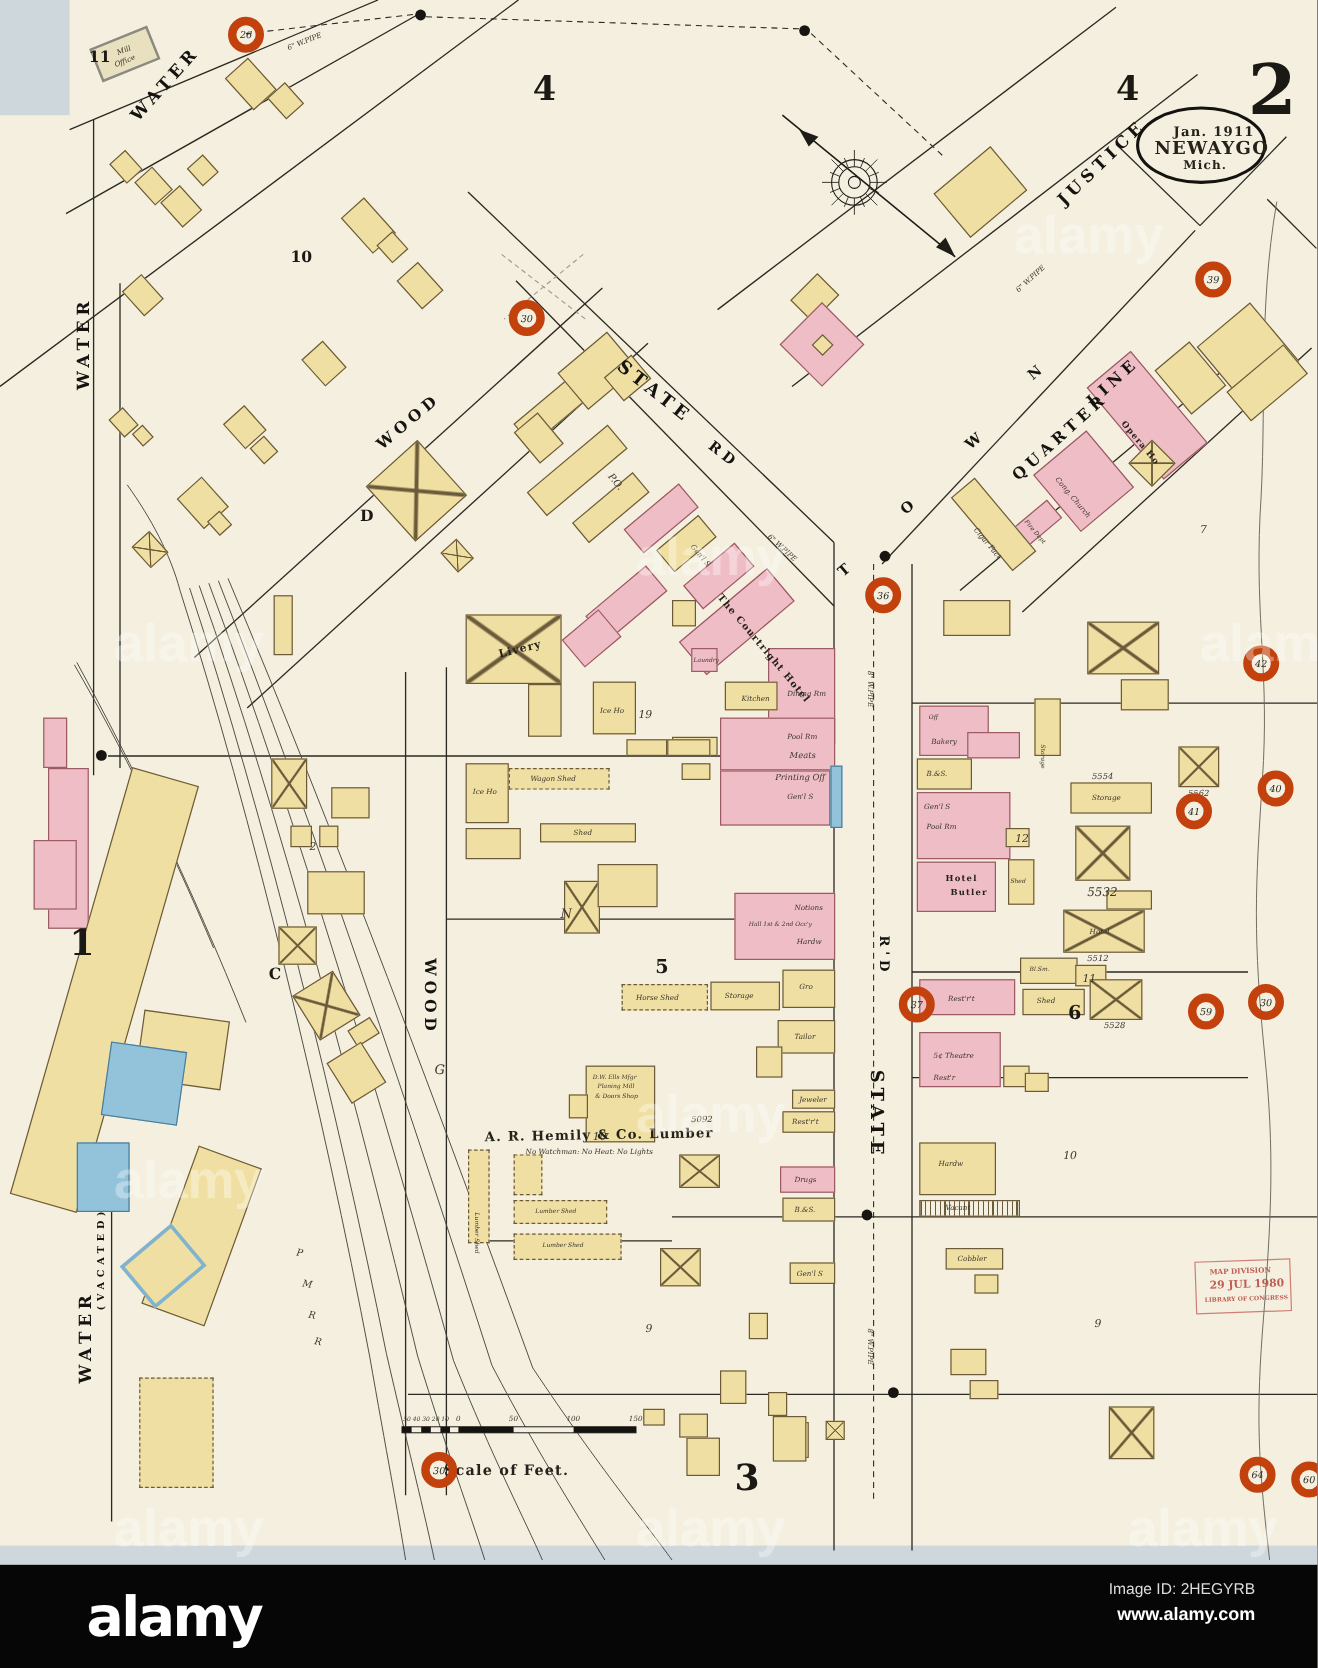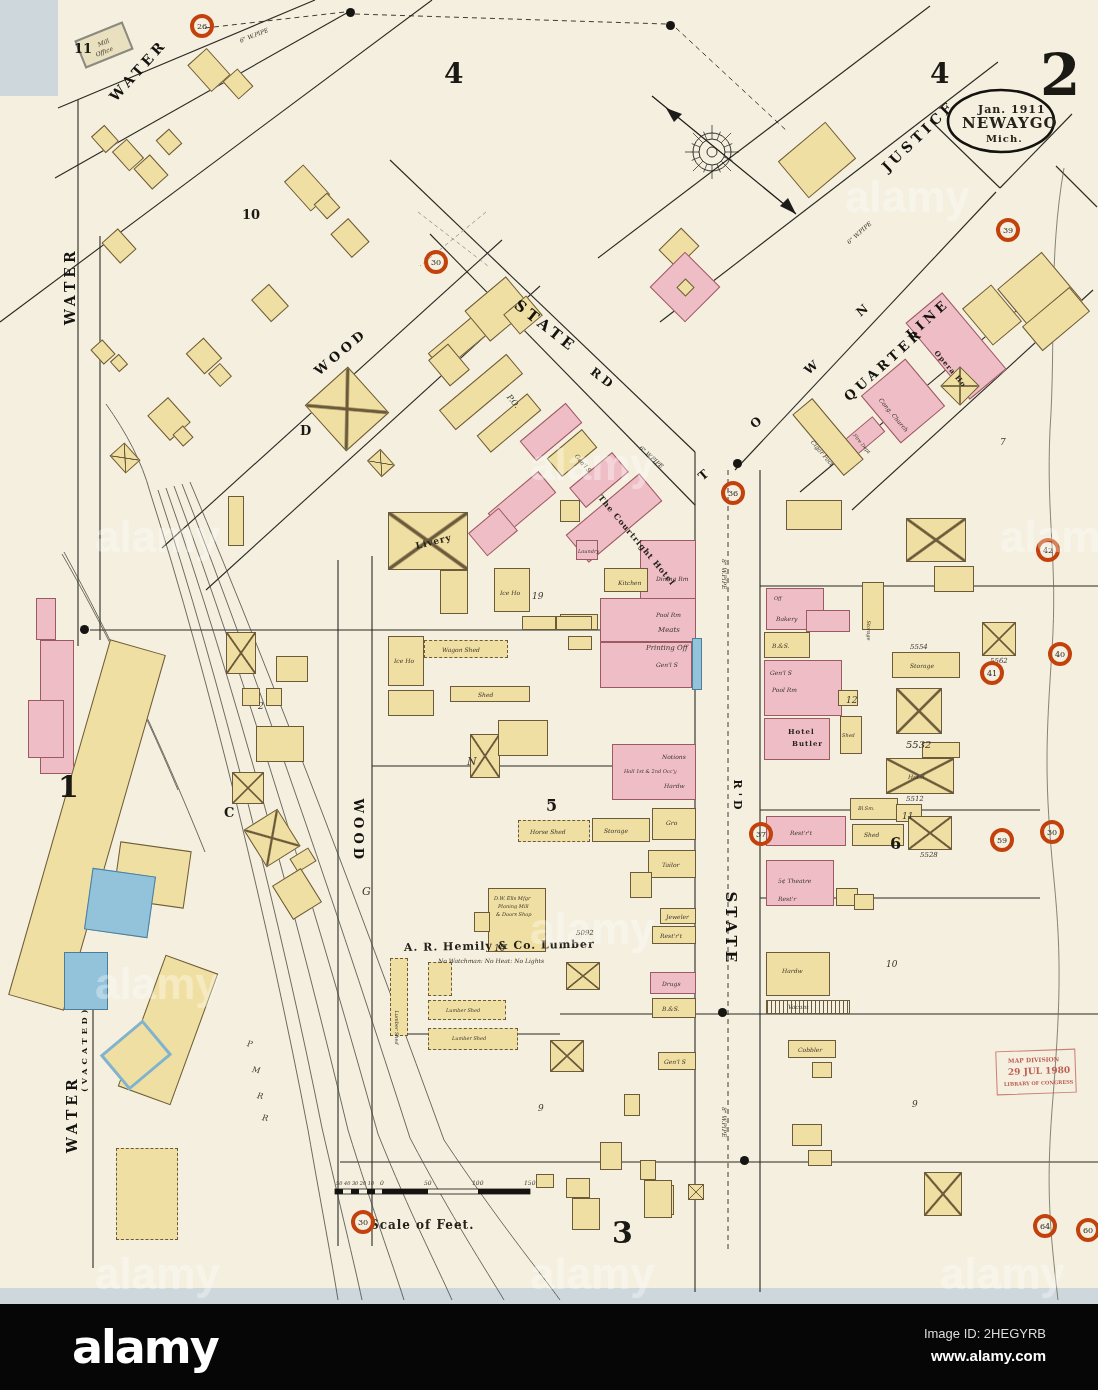--- a/index.html
+++ b/index.html
@@ -17,30 +17,30 @@
   .bldg.bb{border:3px solid #7fb3d0;}
   .bldg.htc{background-image:repeating-linear-gradient(90deg,#6b5b3a 0,#6b5b3a 1px,transparent 1px,transparent 4px);}
   .lbl{position:absolute;color:#1d1c18;white-space:nowrap;transform-origin:left center;line-height:1;}
   .lbl.street{font-weight:bold;letter-spacing:4px;color:#14130f;}
   .lbl.bignum{font-weight:bold;color:#1a1913;}
   .lbl.tiny{font-style:italic;color:#3a362c;}
   .lbl.hand{font-weight:bold;letter-spacing:1px;color:#24221a;}
   .lbl.red{color:#b5453c;opacity:.85;font-weight:bold;}
   .lbl.wm{color:#ffffff;opacity:.34;font-family:"Liberation Sans",sans-serif;font-weight:bold;
           letter-spacing:0;text-shadow:0 0 2px rgba(255,255,255,.25);}
-  .circlenum{position:absolute;border:4px solid #c2410c;border-radius:50%;width:16px;height:16px;
-             font-size:8px;display:flex;align-items:center;justify-content:center;
+  .circlenum{position:absolute;border:7px solid #c2410c;border-radius:50%;width:16px;height:16px;
+             font-size:8px;font-style:italic;display:flex;align-items:center;justify-content:center;
              color:#2a2922;background:transparent;}
   .dot{position:absolute;width:9px;height:9px;border-radius:50%;background:#161511;}
   #linesvg{position:absolute;left:0;top:0;}
   #footer{position:absolute;left:0;width:1098px;background:#060606;display:flex;align-items:center;
           font-family:"Liberation Sans",sans-serif;}
   #footer .logo{color:#fff;font-weight:bold;font-size:46px;letter-spacing:-2px;margin-left:72px;
                 font-family:"DejaVu Sans",sans-serif;}
-  #footer .right{position:absolute;right:52px;top:22px;text-align:right;color:#e8e8e8;}
+  #footer .right{position:absolute;right:52px;top:12px;text-align:right;color:#e8e8e8;}
   #footer .right .id{font-size:13px;margin-bottom:6px;color:#dcdcdc;}
   #footer .right .url{font-size:15px;font-weight:bold;color:#fff;}
   .stampbox{position:absolute;border:1px solid #c0594f;opacity:.75;}
 </style>
 </head>
 <body>
 
 <div id="stage">
   <div class="edge" style="left:0;top:0;width:58px;height:96px;"></div>
   <div class="edge" style="left:0;top:1288px;width:1098px;height:16px;"></div>

